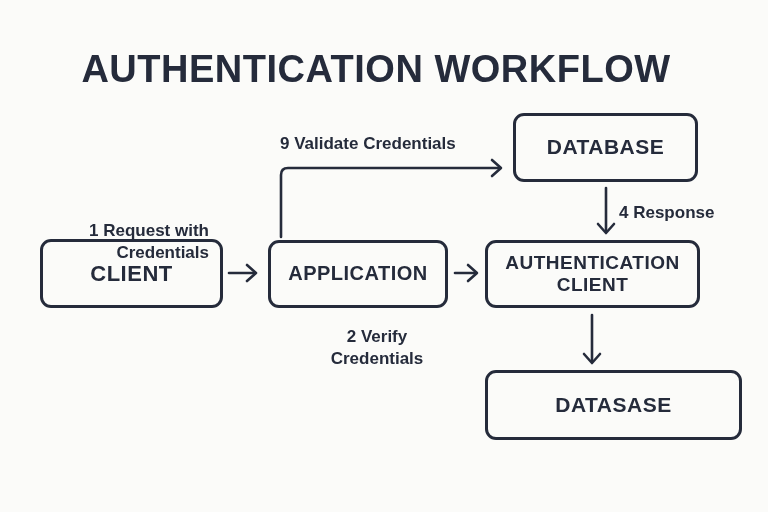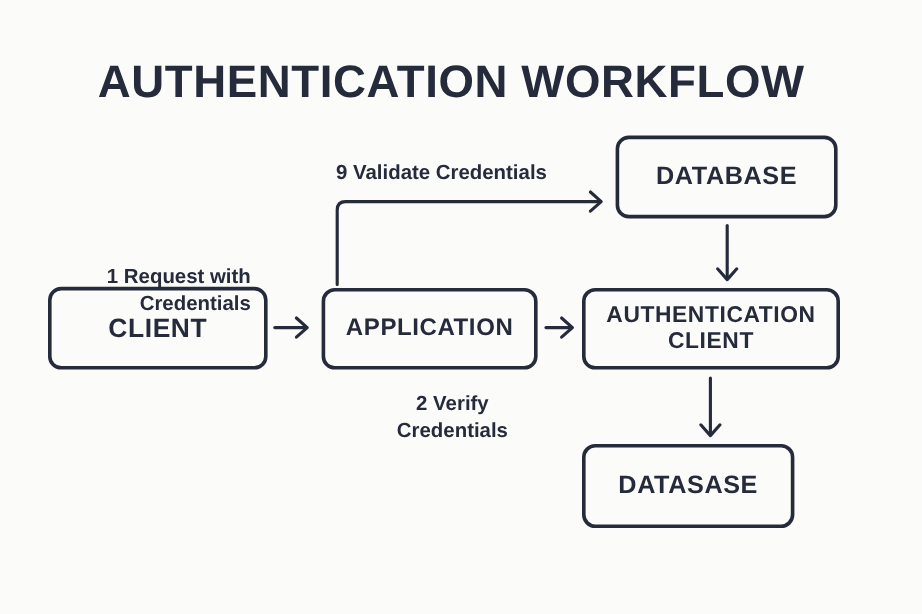--- a/index.html
+++ b/index.html
@@ -44,21 +44,21 @@
     font-weight: bold;
     color: var(--ink);
     letter-spacing: 0.5px;
     line-height: 1.18;
     padding: 20px 10px;
   }
   .node-client       { left: 40px;  top: 239px; width: 183px; height: 69px; font-size: 22px; }
   .node-application  { left: 268px; top: 240px; width: 180px; height: 68px; font-size: 20px; }
   .node-database     { left: 513px; top: 113px; width: 185px; height: 69px; font-size: 21px; }
   .node-auth-server  { left: 485px; top: 240px; width: 215px; height: 68px; font-size: 19px; }
-  .node-datasase     { left: 485px; top: 370px; width: 177px; height: 70px; font-size: 21px; }
+  .node-datasase     { left: 485px; top: 370px; width: 257px; height: 70px; font-size: 21px; }
   .annotation {
     position: absolute;
     font-size: 17px;
     font-weight: bold;
     color: var(--ink);
     line-height: 1.3;
   }
   .annotation-step1 { left: 57px;  top: 180px; width: 152px; text-align: right; margin-top: 40px; }
   .annotation-step3 { left: 280px; top: 133px; width: 210px; white-space: nowrap; }
   .annotation-step2 { left: 322px; top: 326px; width: 110px; text-align: center; }
@@ -115,14 +115,15 @@
 
   <div class="node node-application">APPLICATION</div>
   <div class="node node-client">CLIENT</div>
   <div class="node node-database">DATABASE</div>
   <div class="node node-auth-server">AUTHENTICATION CLIENT</div>
   <div class="node node-datasase">DATASASE</div>
 
   <div class="annotation annotation-step1">1 Request with Credentials</div>
   <div class="annotation annotation-step3">9 Validate Credentials</div>
   <div class="annotation annotation-step2">2 Verify Credentials</div>
+  <div class="annotation annotation-step4">4 Response</div>
 
 </div>
 
 </body></html>

